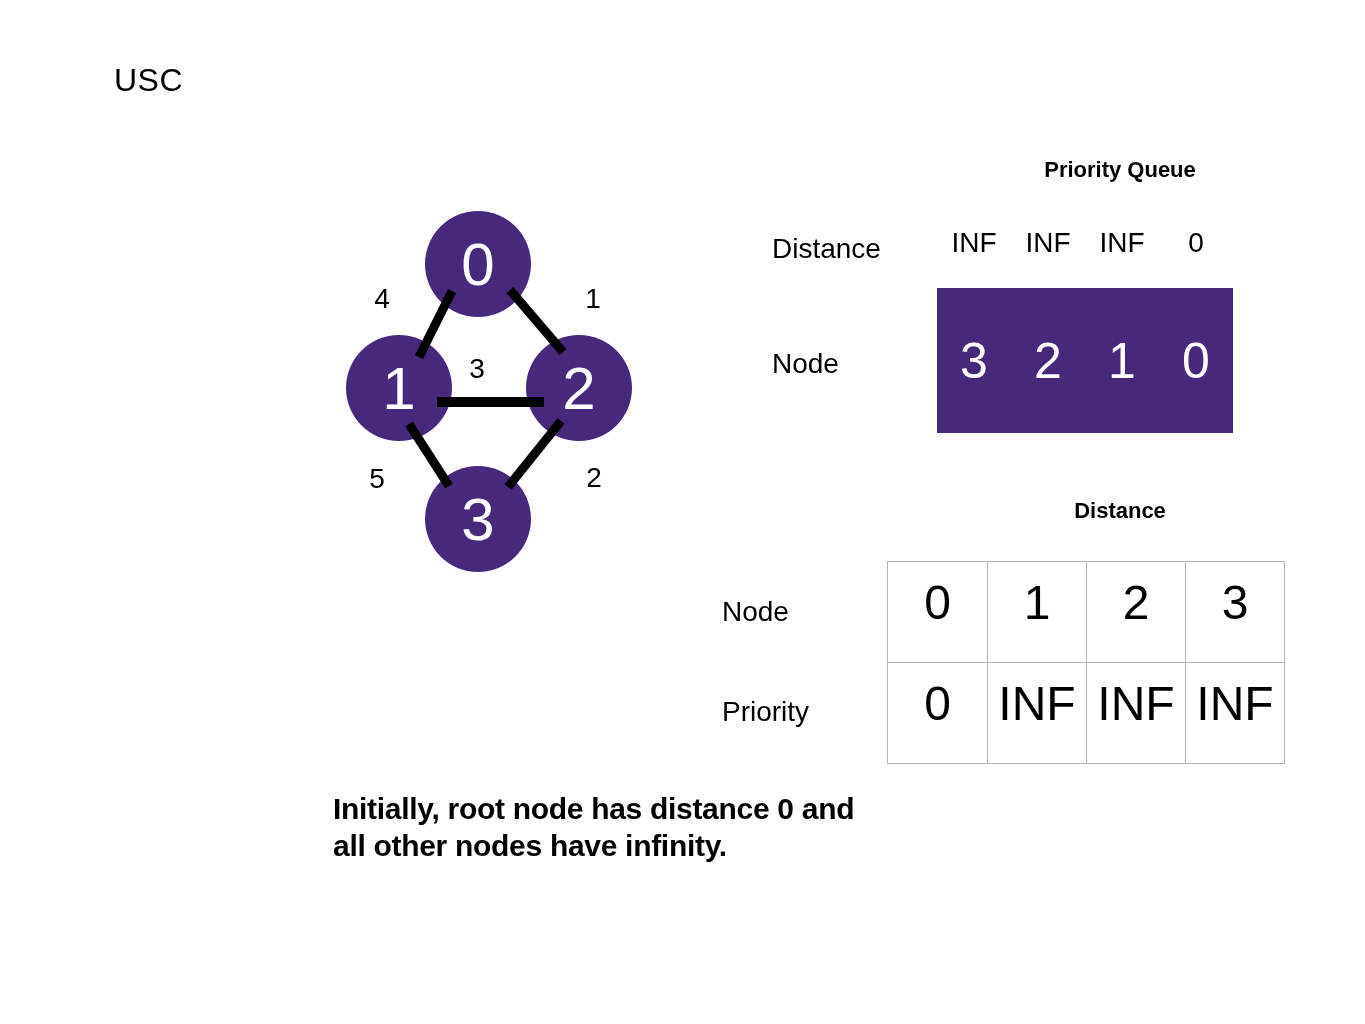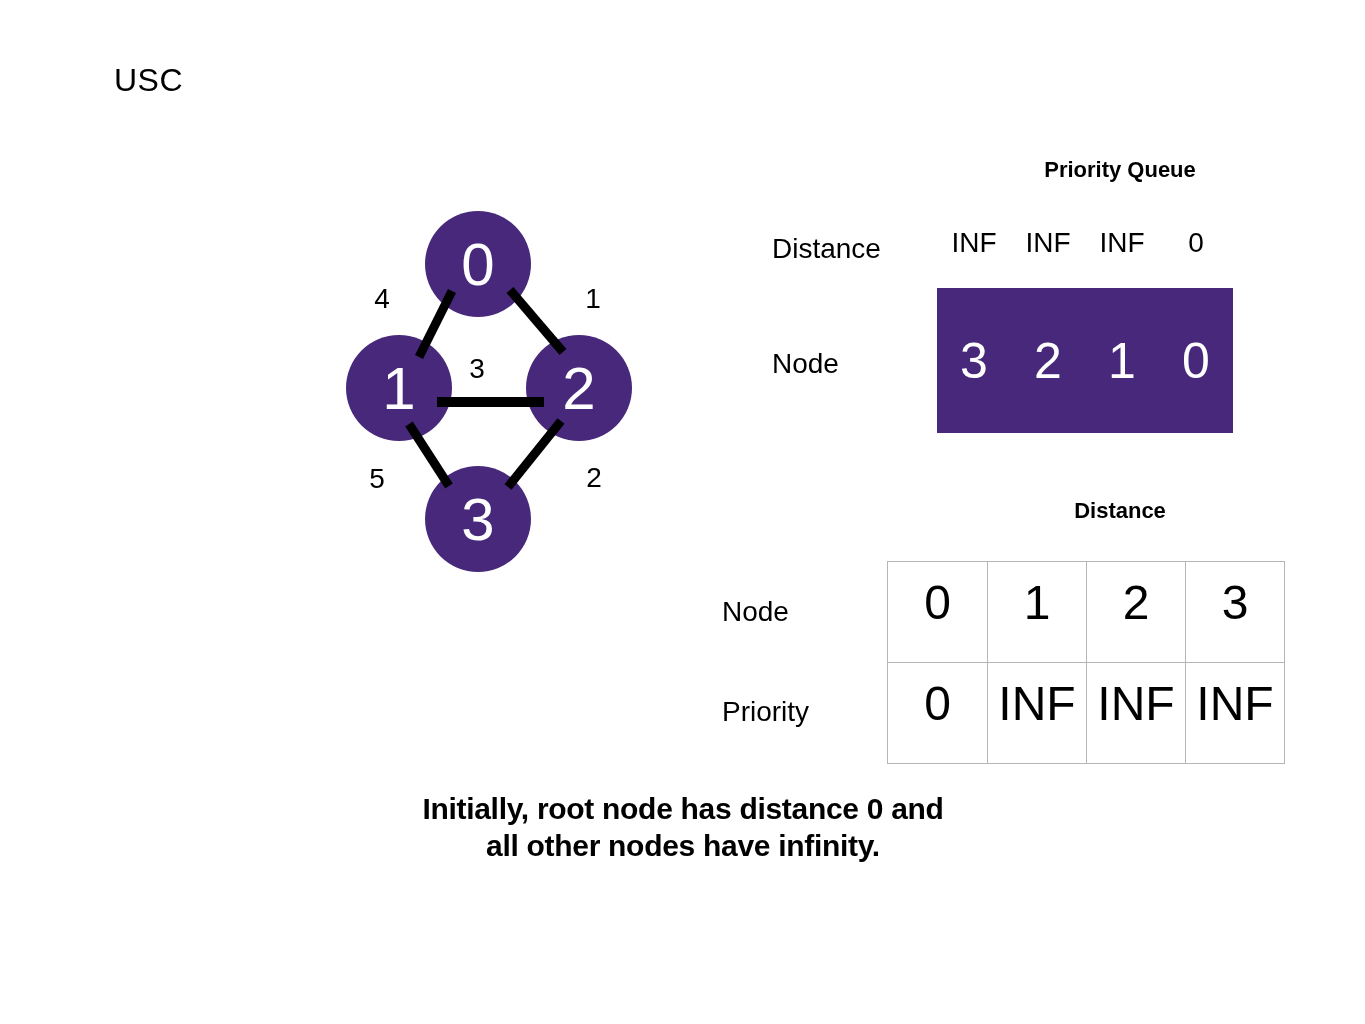--- a/index.html
+++ b/index.html
@@ -111,21 +111,20 @@
     border-left: 1px solid #b5b5b5;
     border-top: 1px solid #b5b5b5;
   }
   .dist-cell.first-col { border-left: none; }
   .dist-cell.first-row { border-top: none; }
 
   .caption {
     left: 333px;
     top: 790px;
     width: 700px;
-    text-align: center;
     font-size: 30px;
     font-weight: 700;
     line-height: 37px;
     letter-spacing: -0.3px;
   }
 </style>
 </head>
 <body>
 
 <div class="stage">

